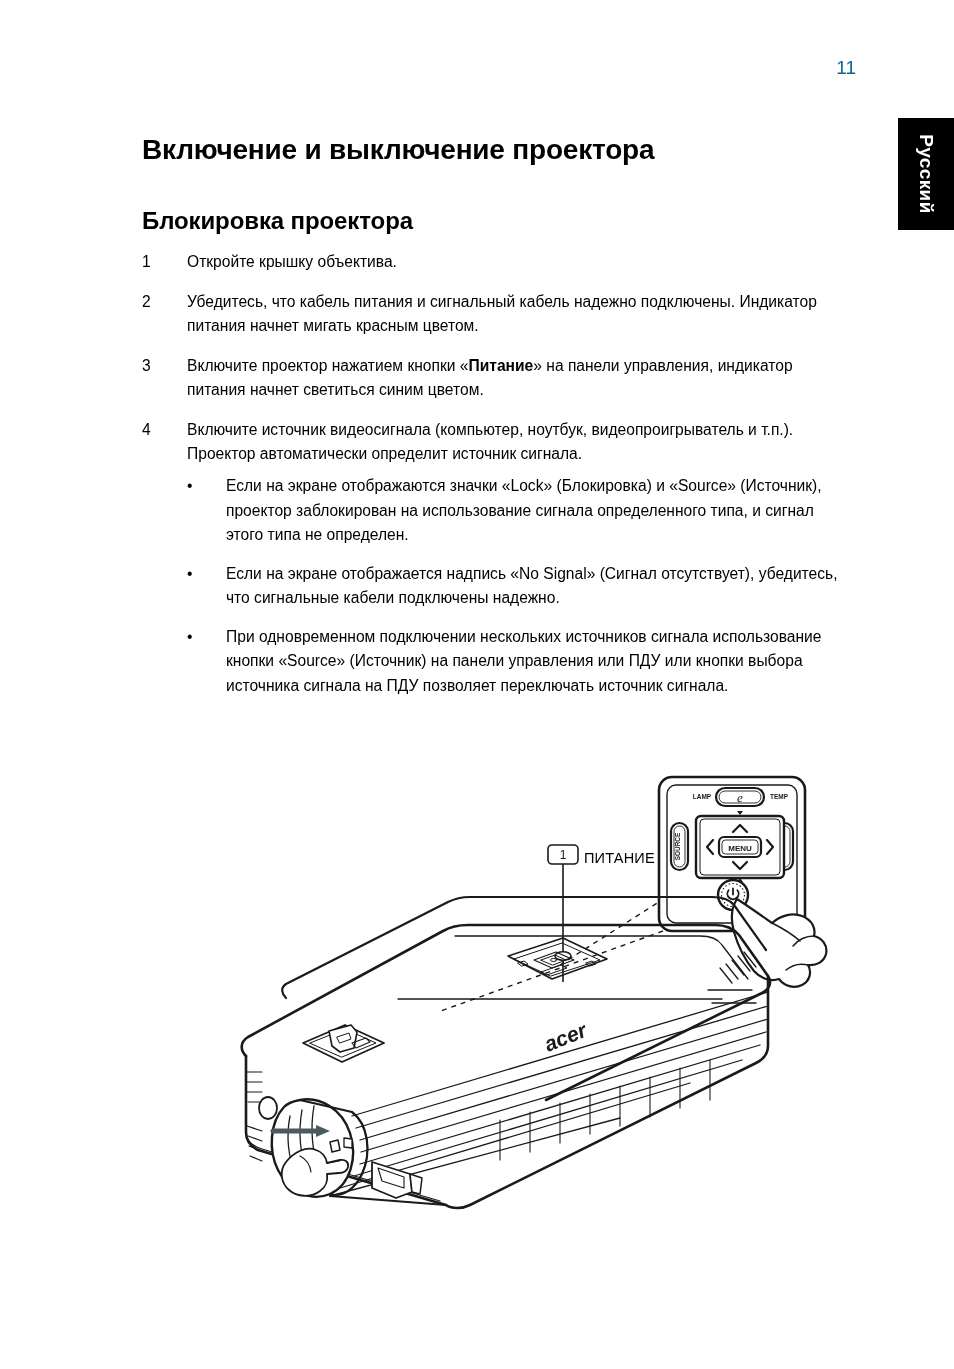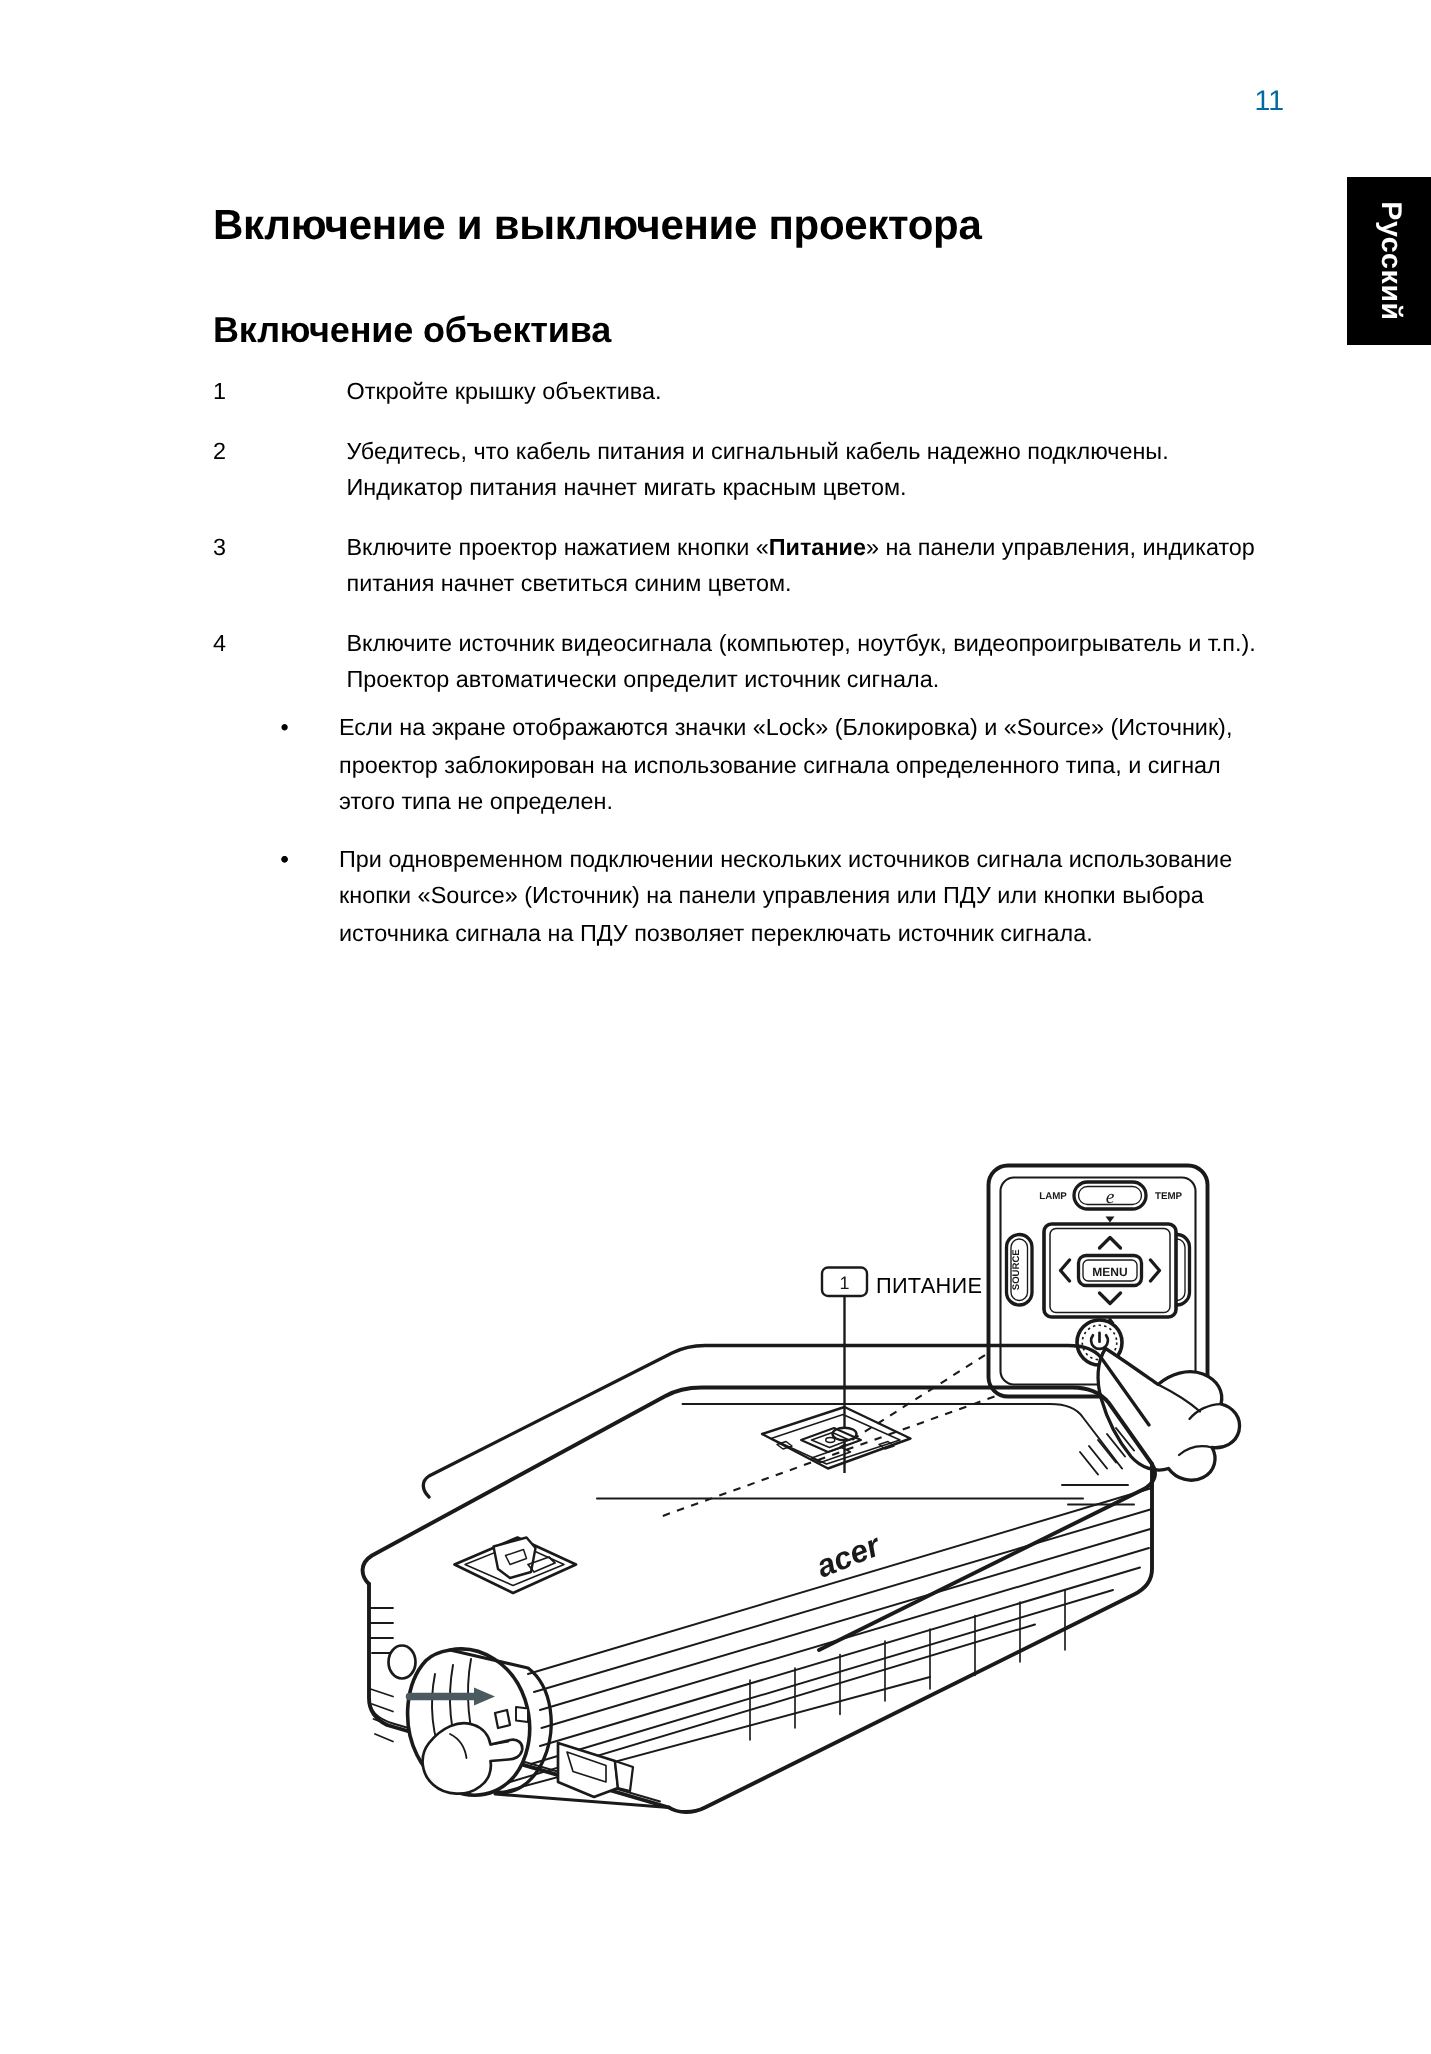--- a/index.html
+++ b/index.html
@@ -88,21 +88,21 @@
   }
   .step-num {
     position: absolute;
     left: 0;
     top: 0;
     width: 24px;
     text-align: left;
     font-size: 15.6px;
     line-height: 24.5px;
   }
-  .step-text { display: block; margin-left: 44px; }
+  .step-text { display: block; }
   .step-text b { font-weight: bold; }
 
   
   .bullets {
     position: absolute;
     top: 474px;
     left: 184px;
     width: 670px;
   }
   .bullet {
@@ -144,21 +144,21 @@
 <body>
 
 <div class="page-number">11</div>
 
 <div class="lang-tab">
   <span class="lang-tab-text">Русский</span>
 </div>
 
 <h1 class="h1">Включение и выключение проектора</h1>
 
-<h2 class="h2">Включение объектива</h2>
+<h2 class="h2">Блокировка проектора</h2>
 
 <div class="steps">
 
   <div class="step">
     <span class="step-num">1</span>
     <span class="step-text">Откройте крышку объектива.</span>
   </div>
 
   <div class="step">
     <span class="step-num">2</span>
@@ -179,20 +179,21 @@
 
 <div class="bullets">
 
   <div class="bullet">
     <span class="bullet-dot">•</span>
     <span>Если на экране отображаются значки «Lock» (Блокировка) и «Source» (Источник), проектор заблокирован на использование сигнала определенного типа, и сигнал этого типа не определен.</span>
   </div>
 
   <div class="bullet">
     <span class="bullet-dot">•</span>
+    <span>Если на экране отображается надпись «No Signal» (Сигнал отсутствует), убедитесь, что сигнальные кабели подключены надежно.</span>
   </div>
 
   <div class="bullet">
     <span class="bullet-dot">•</span>
     <span>При одновременном подключении нескольких источников сигнала использование кнопки «Source» (Источник) на панели управления или ПДУ или кнопки выбора источника сигнала на ПДУ позволяет переключать источник сигнала.</span>
   </div>
 
 </div>
 
 <div class="figure">

